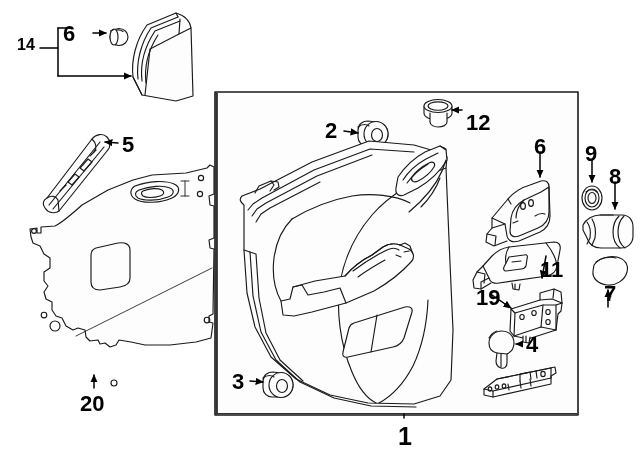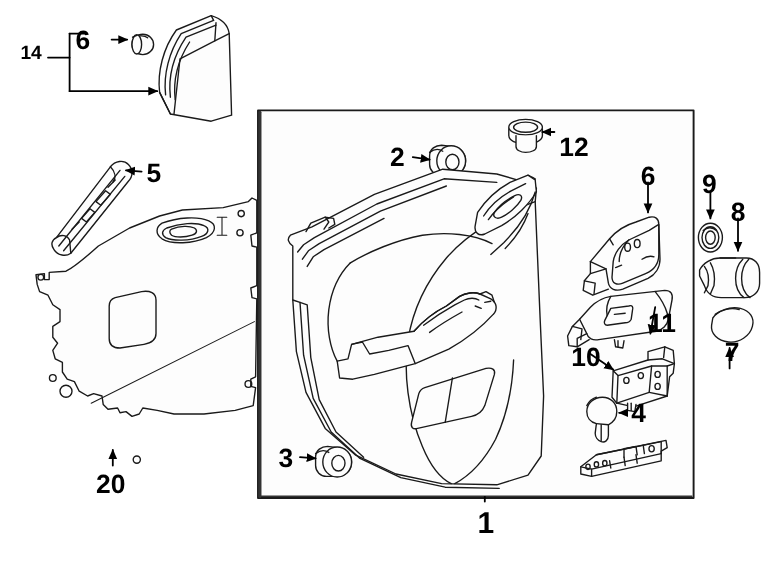--- a/index.html
+++ b/index.html
@@ -373,21 +373,21 @@
     <div class="callout" style="left:122px; top:134px; font-size:22px;">5</div>
 
     <div class="callout" style="left:534px; top:136px; font-size:22px;">6</div>
 
     <div class="callout" style="left:604px; top:283px; font-size:22px;">7</div>
 
     <div class="callout" style="left:609px; top:166px; font-size:22px;">8</div>
 
     <div class="callout" style="left:585px; top:143px; font-size:22px;">9</div>
 
-    <div class="callout" style="left:476px; top:287px; font-size:22px;">10</div>
+    <div class="callout" style="left:476px; top:287px; font-size:22px;">19</div>
 
     <div class="callout" style="left:540px; top:259px; font-size:22px;text-align:right;">11</div>
 
     <div class="callout" style="left:466px; top:100px; font-size:22px;margin-top:12px;">12</div>
 
     <div class="callout" style="left:80px; top:393px; font-size:22px;">20</div>
 
     <div class="callout" style="left:17px; top:37px; font-size:16px;">14</div>
 
     <div class="callout" style="left:63px; top:23px; font-size:22px;">6</div>

